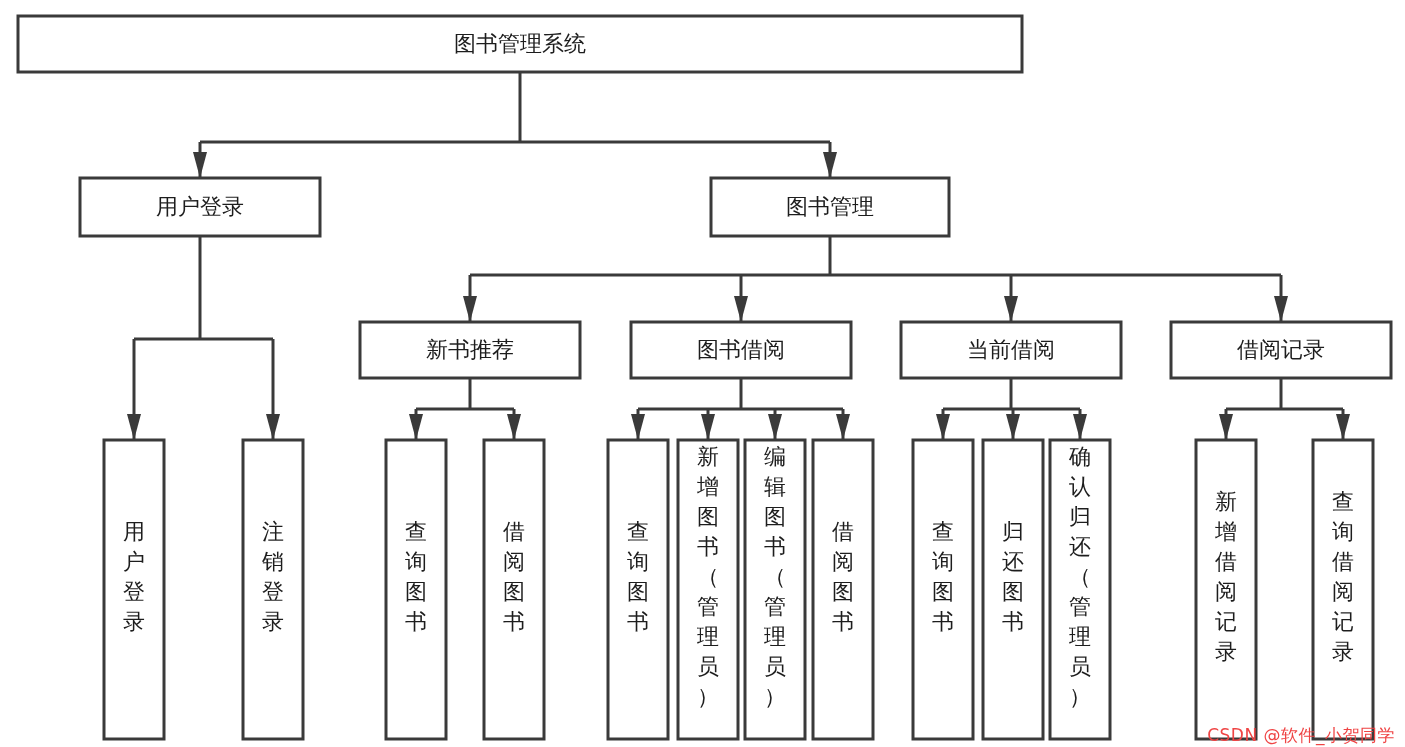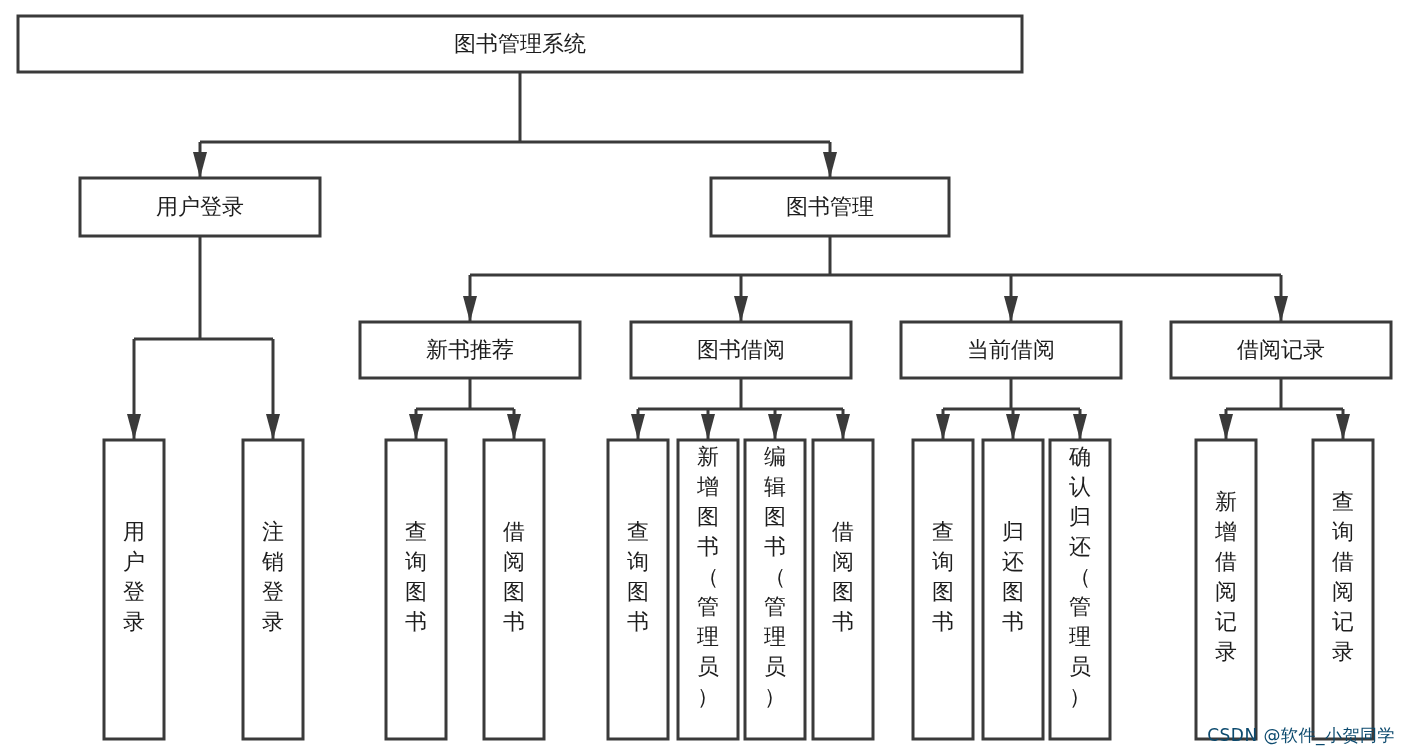--- a/index.html
+++ b/index.html
@@ -16,21 +16,21 @@
     font-family:"DejaVu Sans","Liberation Sans",sans-serif;
     fill:#1d1d1d;font-size:22px;dominant-baseline:middle;text-anchor:middle;
   }
   .node-label-v{
     font-family:"DejaVu Sans","Liberation Sans",sans-serif;
     fill:#1d1d1d;font-size:22px;text-anchor:middle;
   }
   .watermark{
     position:absolute;right:10px;bottom:4px;
     font-family:"DejaVu Sans","Liberation Sans",sans-serif;
-    font-size:17px;color:#0c4a6e;white-space:nowrap;letter-spacing:.5px;margin-left:42px;
+    font-size:17px;color:#ef4444;white-space:nowrap;letter-spacing:.5px;margin-left:42px;
   }
 </style>
 </head>
 <body>
 
 <div id="diagram-root">
   <svg class="diagram" id="diagram-svg" viewBox="0 0 1405 747" xmlns="http://www.w3.org/2000/svg">
       <g>
         <path d="M 520 68 L 520 138" class="connector"></path>
         <path d="M 200 138 L 830 138" class="connector"></path>

